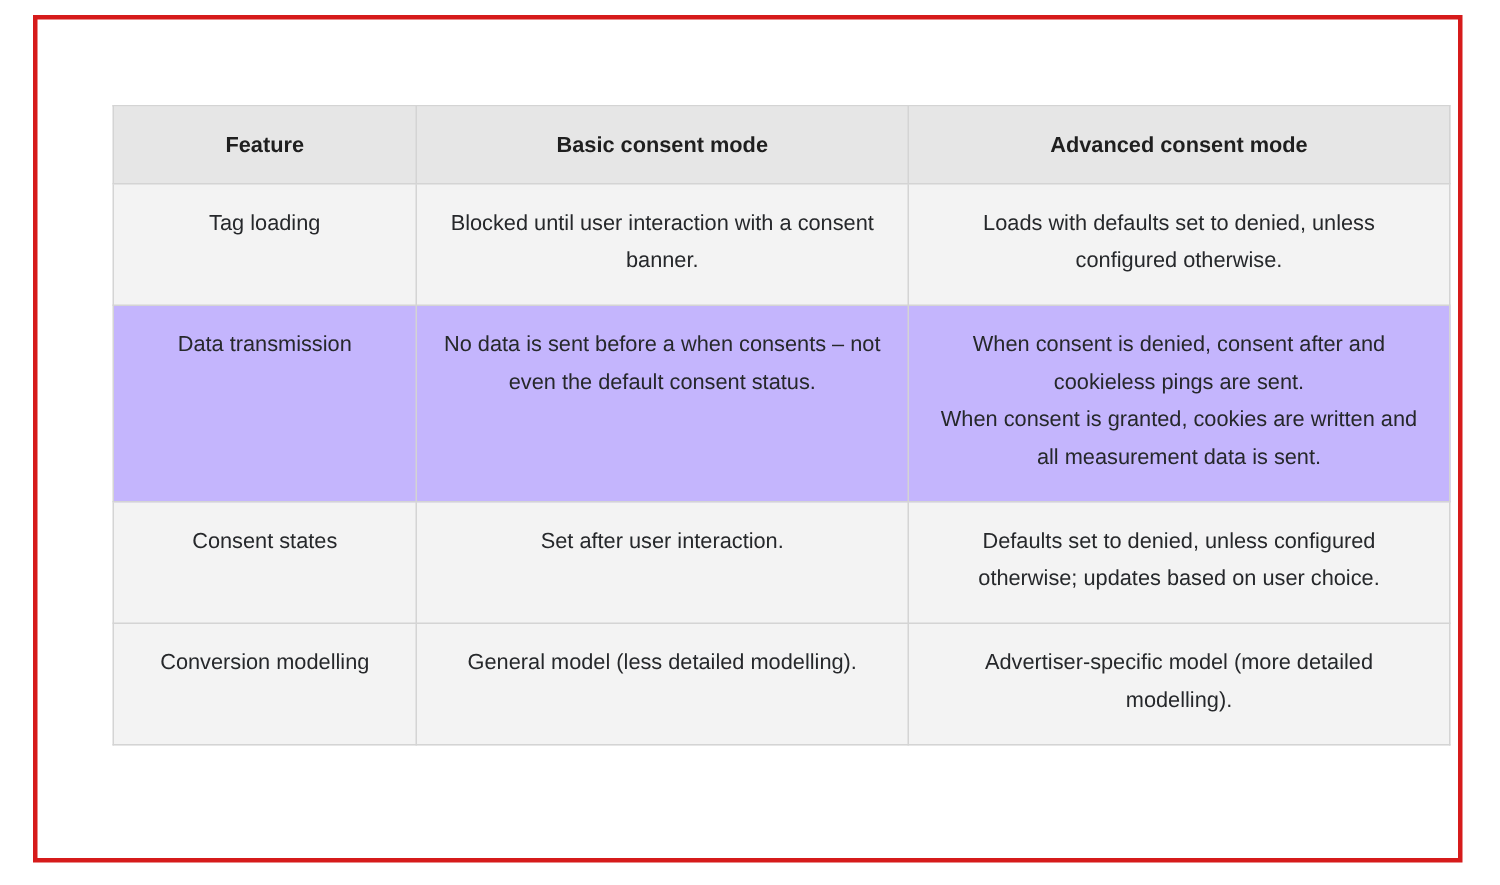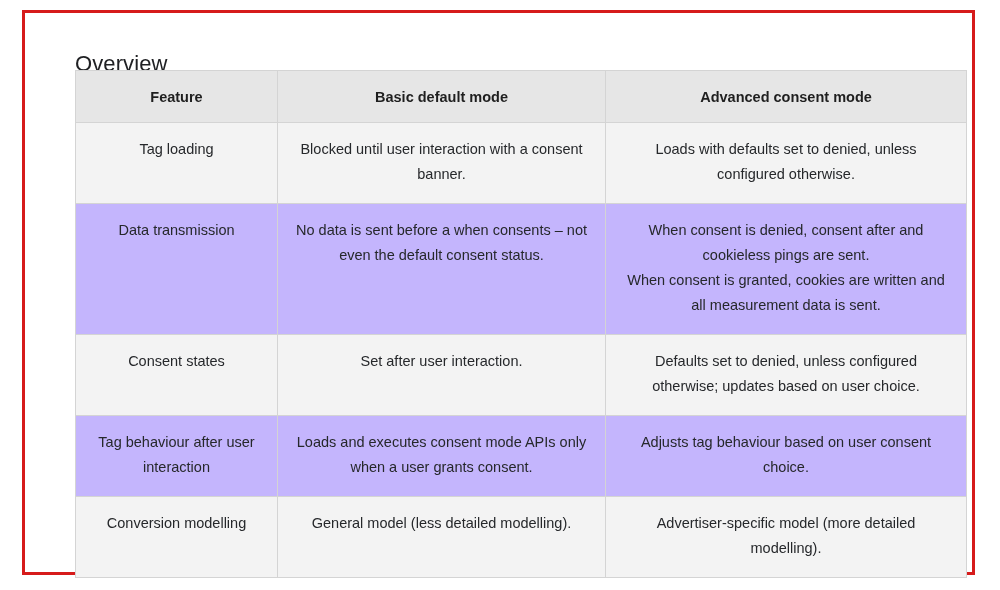--- a/index.html
+++ b/index.html
@@ -83,33 +83,32 @@
   table.overview-table tbody tr.shade td { background: #f3f3f3; }
   table.overview-table tbody tr.plain td { background: #c4b5fd; }
 
   td .cell-line { display: block; }
 </style>
 </head>
 <body>
 
 <div class="annotation-frame">
 
-  <h1 class="page-title">Overview</h1>
 
   <div class="table-wrap">
     <table class="overview-table">
       <colgroup>
         <col class="c-feature">
         <col class="c-basic">
         <col class="c-advanced">
       </colgroup>
       <thead>
         <tr>
           <th>Feature</th>
-          <th>Basic default mode</th>
+          <th>Basic consent mode</th>
           <th>Advanced consent mode</th>
         </tr>
       </thead>
       <tbody>
 
         <tr class="shade">
           <td>Tag loading</td>
           <td>
             <span class="cell-line">Blocked until user interaction with a consent banner.</span>
           </td>
@@ -132,29 +131,20 @@
         <tr class="shade">
           <td>Consent states</td>
           <td>
             <span class="cell-line">Set after user interaction.</span>
           </td>
           <td>
             <span class="cell-line">Defaults set to denied, unless configured otherwise; updates based on user choice.</span>
           </td>
         </tr>
 
-        <tr class="plain">
-          <td>Tag behaviour after user interaction</td>
-          <td>
-            <span class="cell-line">Loads and executes consent mode APIs only when a user grants consent.</span>
-          </td>
-          <td>
-            <span class="cell-line">Adjusts tag behaviour based on user consent choice.</span>
-          </td>
-        </tr>
 
         <tr class="shade">
           <td>Conversion modelling</td>
           <td>
             <span class="cell-line">General model (less detailed modelling).</span>
           </td>
           <td>
             <span class="cell-line">Advertiser-specific model (more detailed modelling).</span>
           </td>
         </tr>

